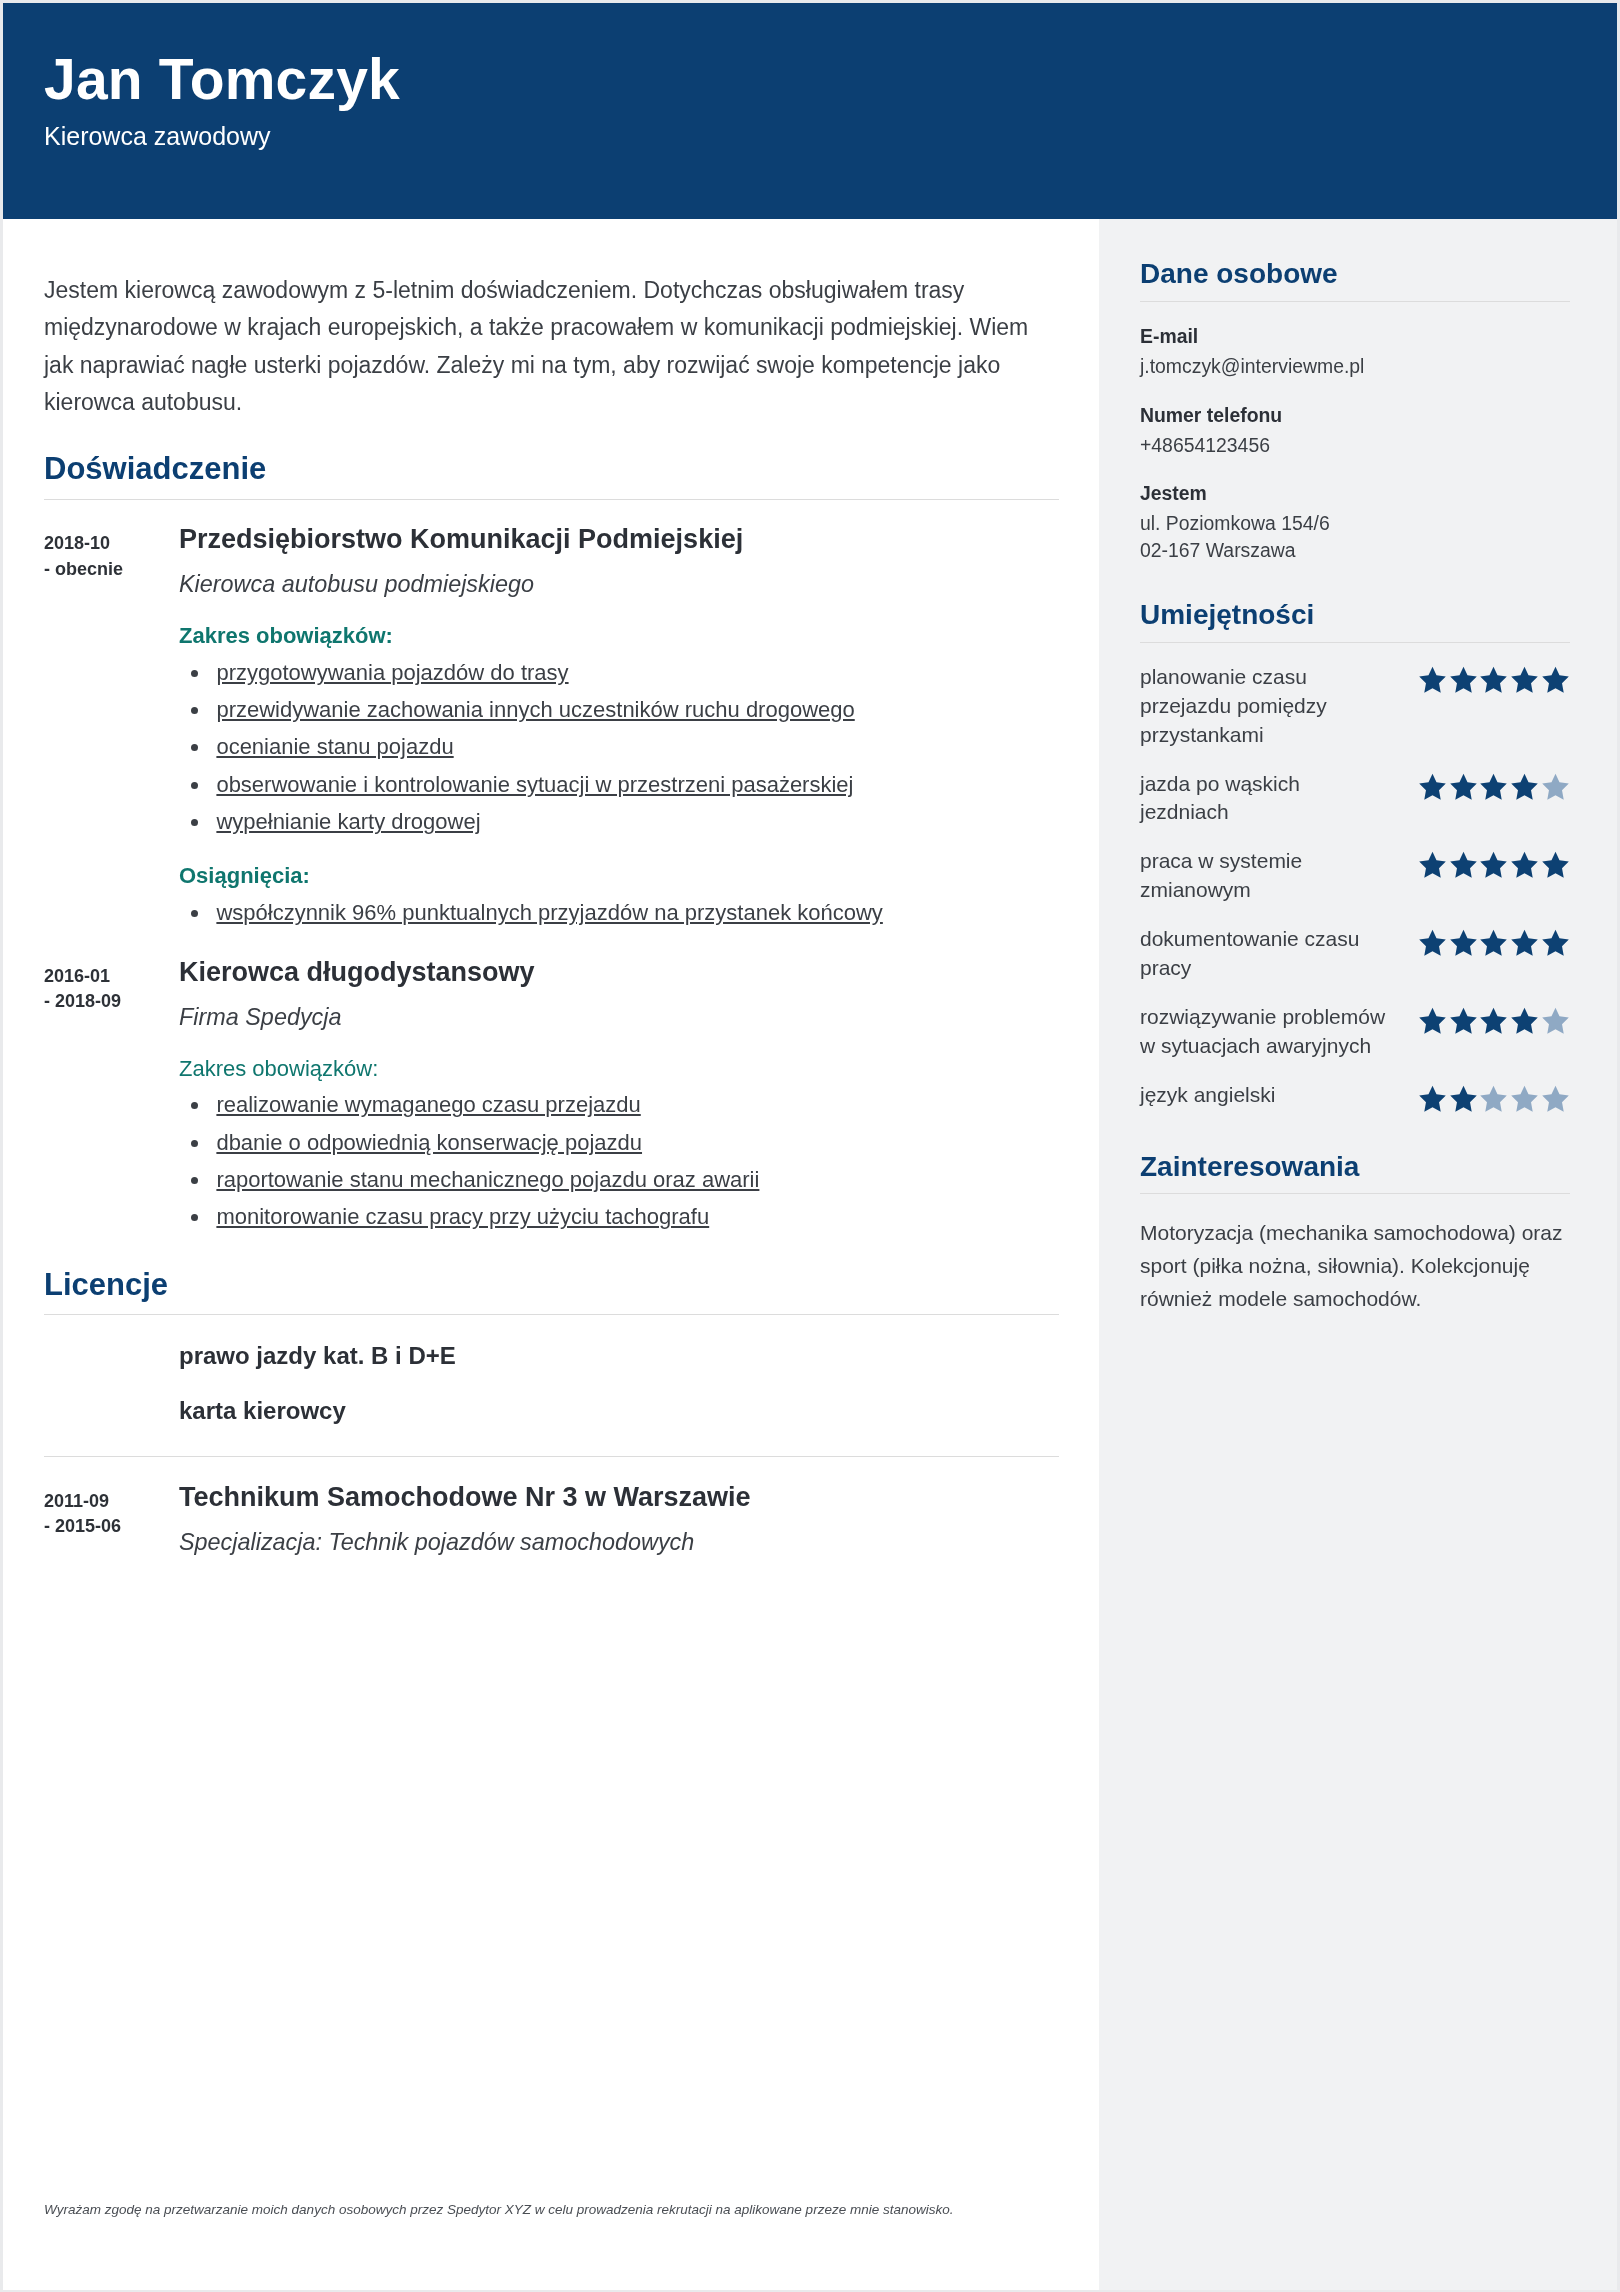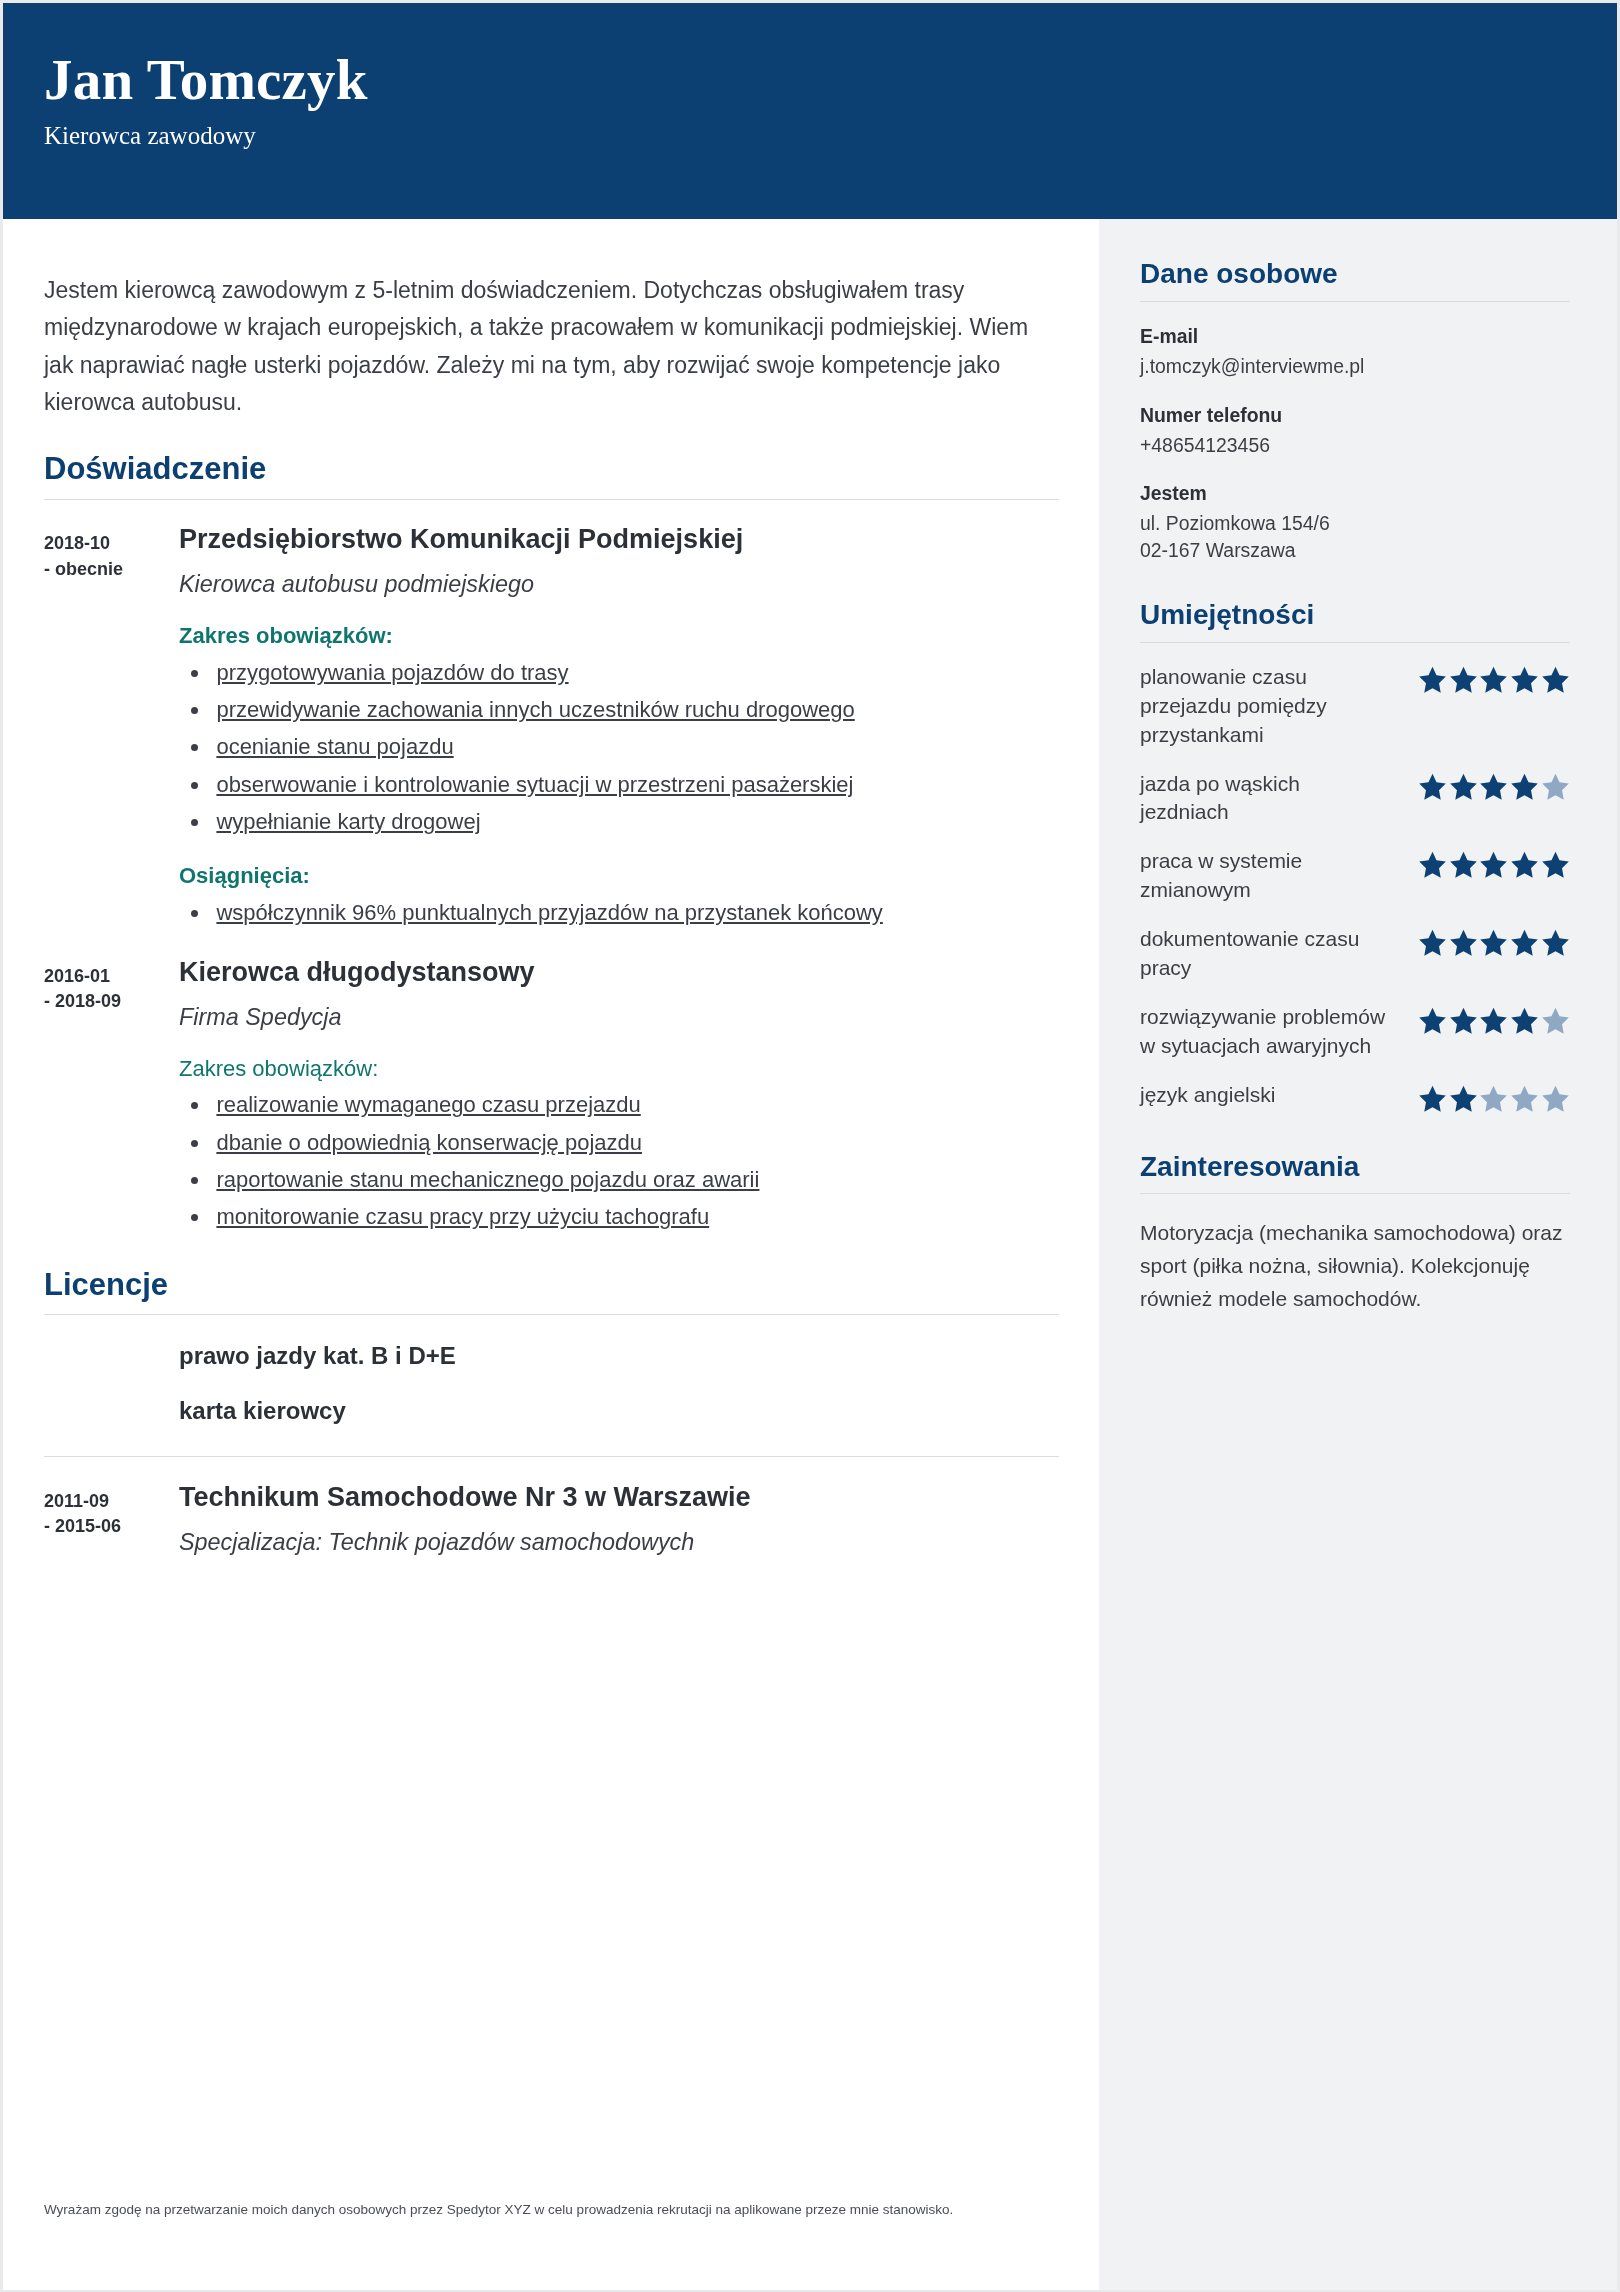--- a/index.html
+++ b/index.html
@@ -19,21 +19,20 @@
     box-sizing: border-box;
     border: 3.6px solid #e9eaec;
     overflow: hidden;
   }
   
   .header {
     background: #0c3f72;
     padding: 47px 8px 41px 41px;
     box-sizing: border-box;
     height: 216px;
-    font-family: Liberation Serif, serif;
   }
   .header h1 {
     margin: 0 0 12.6px 0;
     font-size: 57px;
     line-height: 1.05;
     font-weight: bold;
     color: #ffffff;
     letter-spacing: 0.2px;
   }
   .header .subtitle {
@@ -147,20 +146,21 @@
 
   
   .footnote {
     position: absolute;
     left: 41px;
     right: 40px;
     bottom: 56px;
     font-size: 13.5px;
     line-height: 1.62;
     color: #4a4e54;
+    font-style: italic;
   }
 
   
   .side-sec { padding-top: 36px; }
   .side-sec.first { padding-top: 40px; }
   .side-title {
     color: #0c3f72;
     font-weight: bold;
     font-size: 28px;
     margin: 0;

